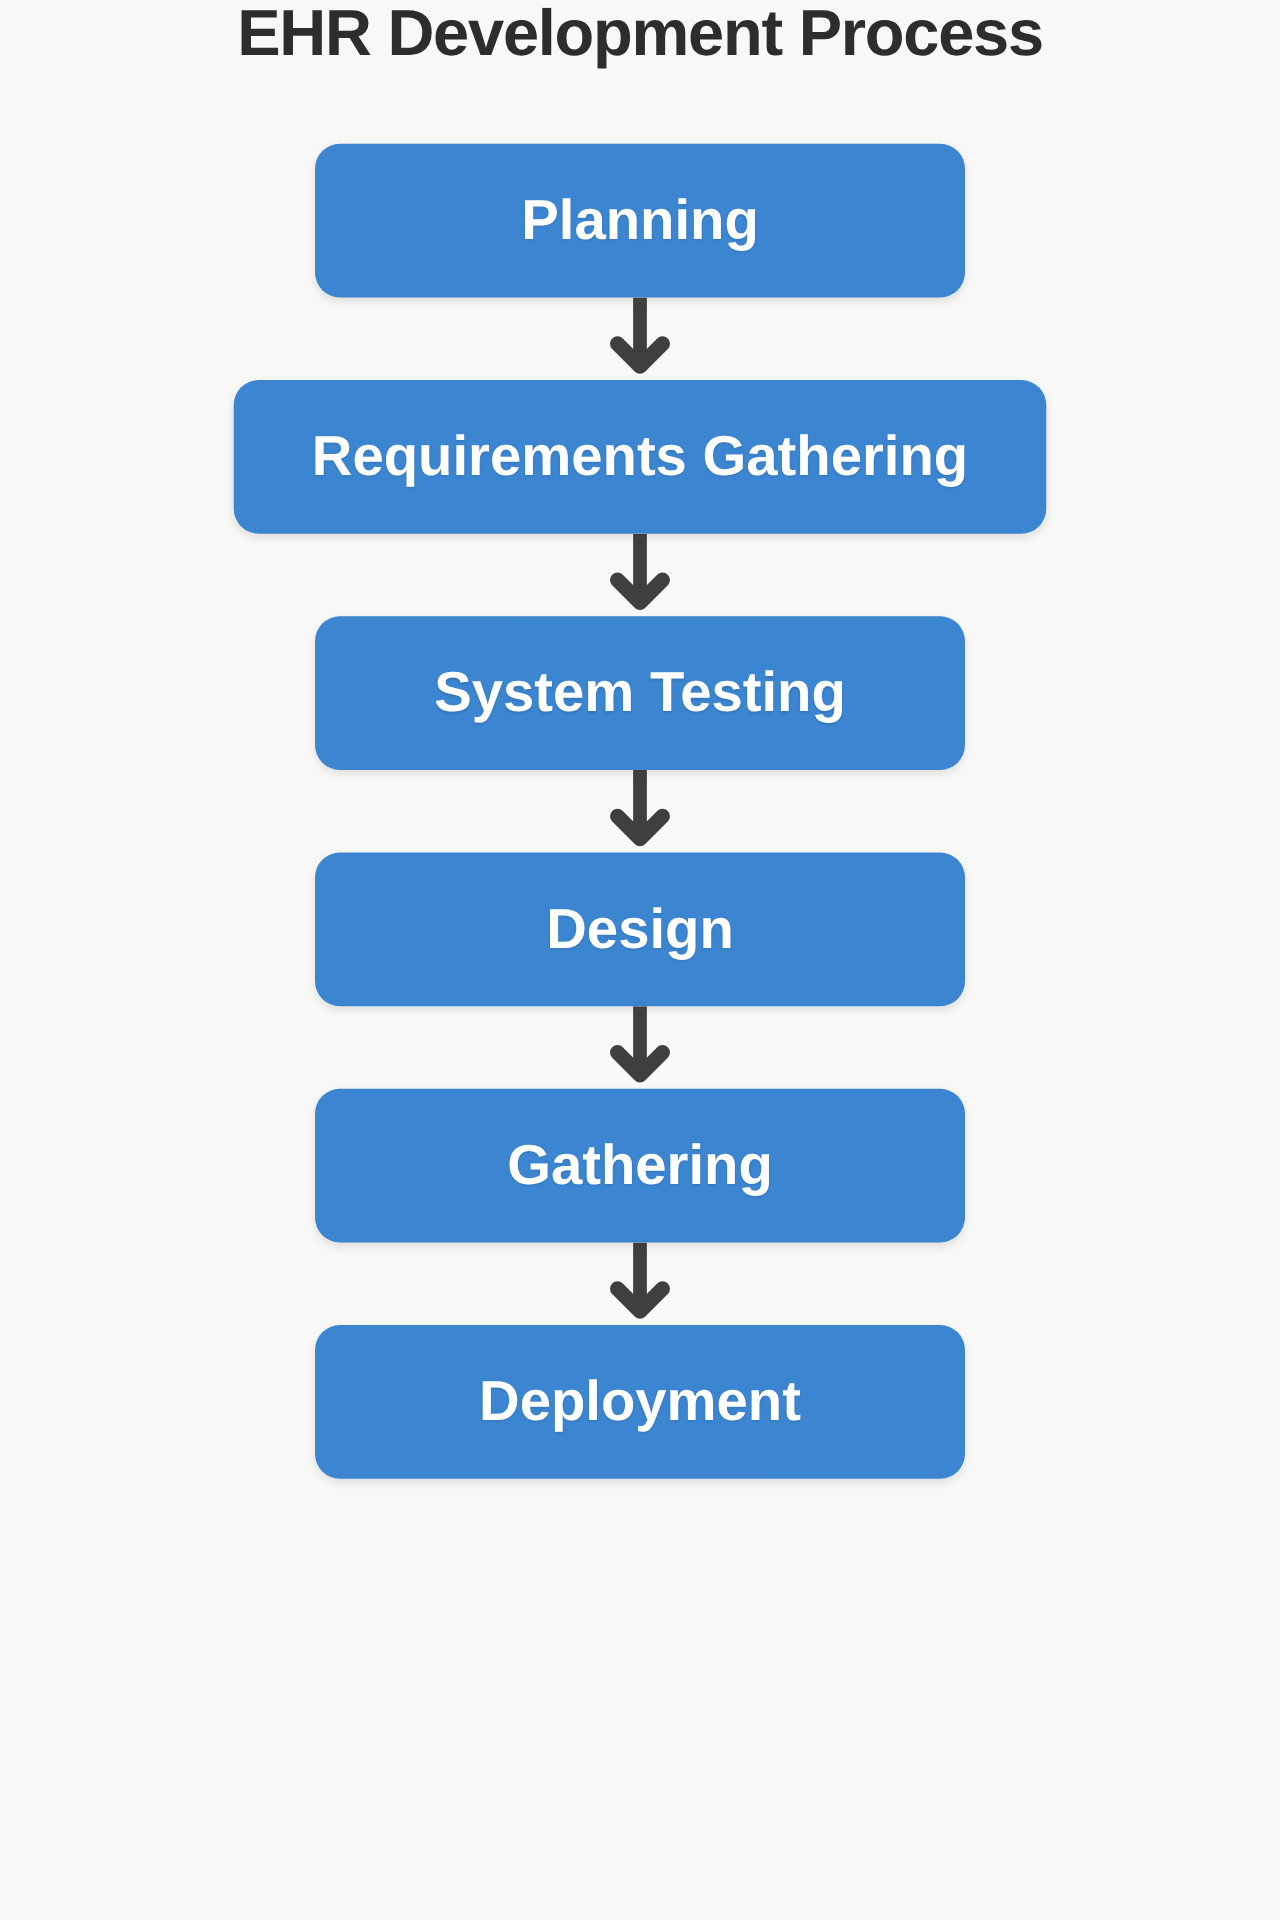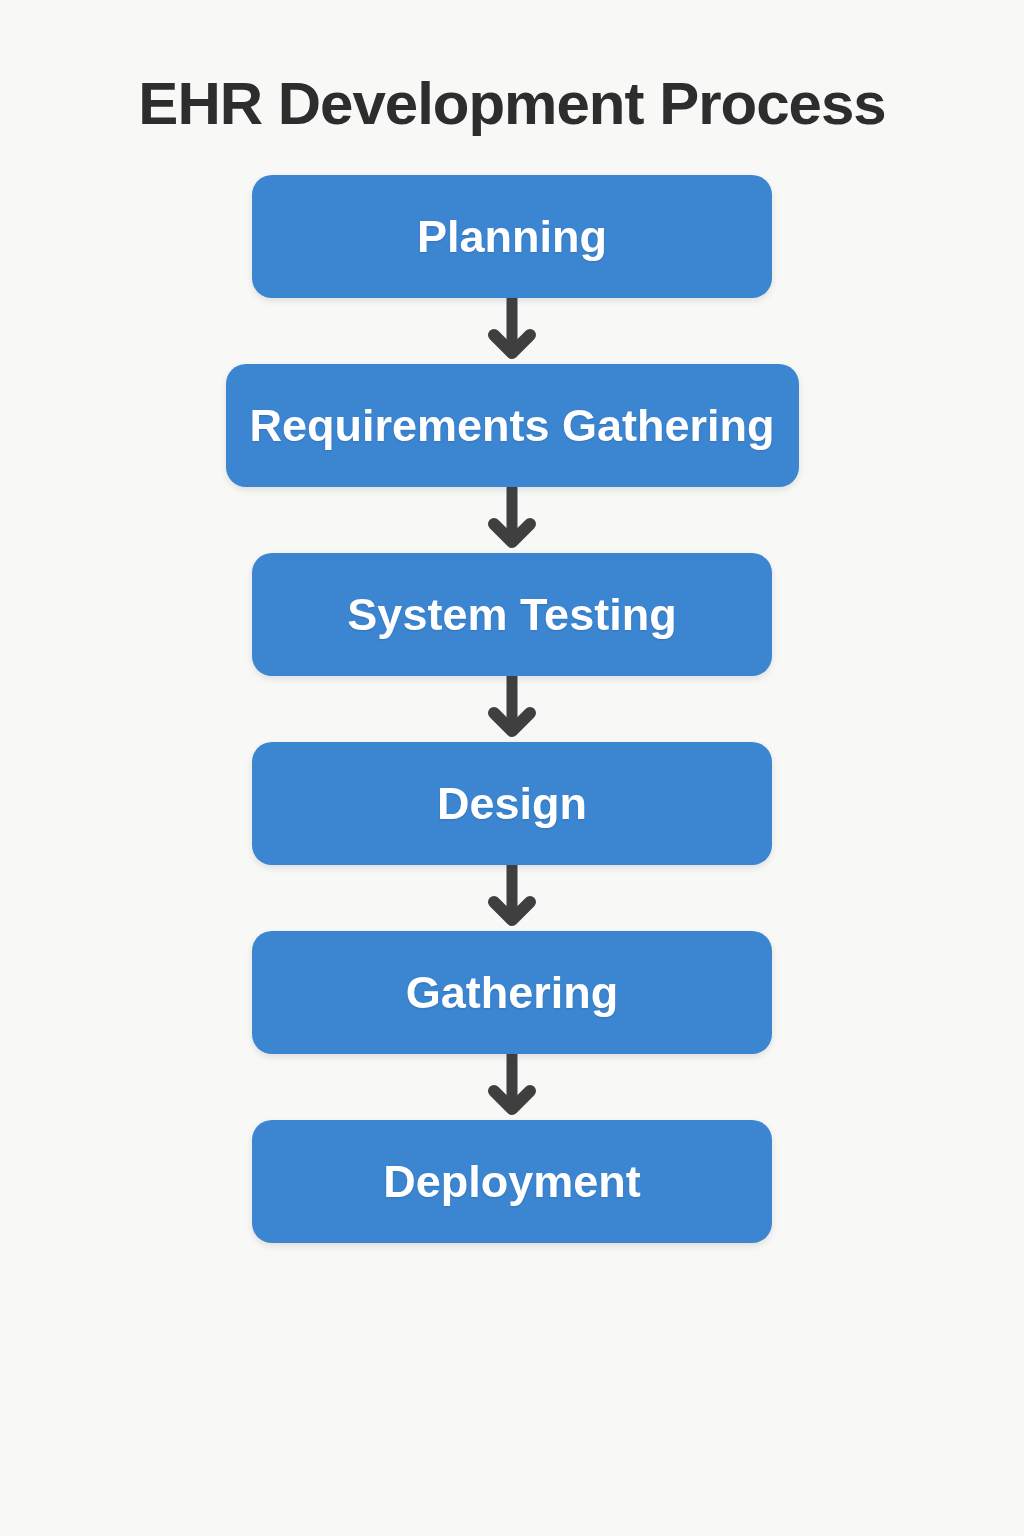--- a/index.html
+++ b/index.html
@@ -9,51 +9,50 @@
   .page {
     position: relative;
     width: 1024px;
     height: 1536px;
     background: var(--bg-color, #f8f8f7);
     font-family: "Liberation Sans", sans-serif;
     overflow: hidden;
   }
   .title {
     margin: 0;
-    padding-top: 72px;
     text-align: center;
-    font-size: 60px;
+    font-size: 52px;
     line-height: 1.05;
     font-weight: 700;
     letter-spacing: -1px;
     color: var(--title-color, #2d2d2d);
   }
   .flow {
-    margin-top: 40px;
+    margin-top: 60px;
     display: flex;
     flex-direction: column;
     align-items: center;
   }
   .step {
     display: flex;
     flex-direction: column;
     align-items: center;
   }
   .box {
     width: 520px;
     height: 123px;
     background: var(--box-color, #3b85d1);
     border-radius: 20px;
     display: flex;
     align-items: center;
     justify-content: center;
     box-shadow: 0 3px 7px rgba(0,0,0,0.10);
   }
   .box.wide {
-    width: 573px;
+    width: 650px;
   }
   .box .label {
     color: var(--box-text-color, #ffffff);
     font-size: 45px;
     font-weight: 700;
     letter-spacing: 0px;
     text-shadow: 0 1px 2px rgba(0,0,0,0.12);
     white-space: nowrap;
   }
   .arrow {

